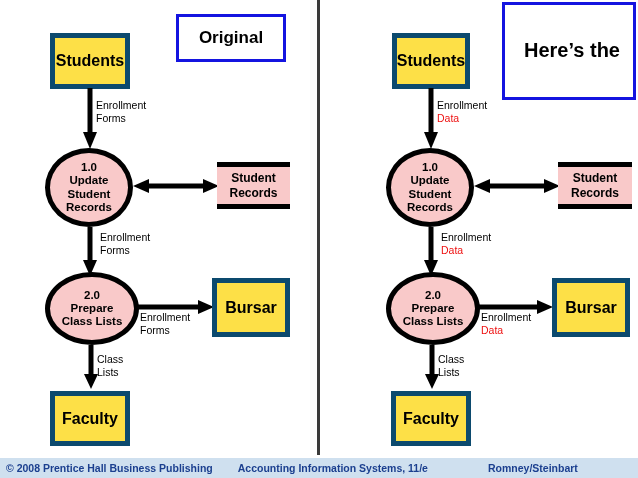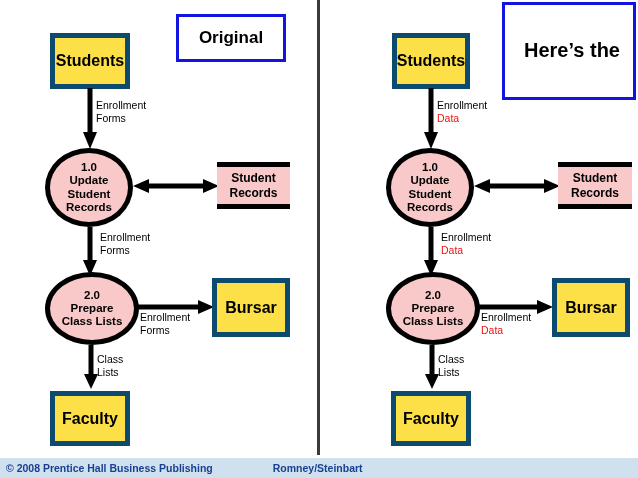--- a/index.html
+++ b/index.html
@@ -317,16 +317,17 @@
     <div>Class</div>
     <div>Lists</div>
   </div>
 
   <div class="entity" style="left:391px; top:391px; width:80px; height:55px;">
     <span>Faculty</span>
   </div>
 
   <div class="footer">
     <span class="copy">© 2008 Prentice Hall Business Publishing</span>
+    <span class="mid">Accounting Information Systems, 11/e</span>
     <span class="auth">Romney/Steinbart</span>
   </div>
 
 </div>
 
 </body></html>

